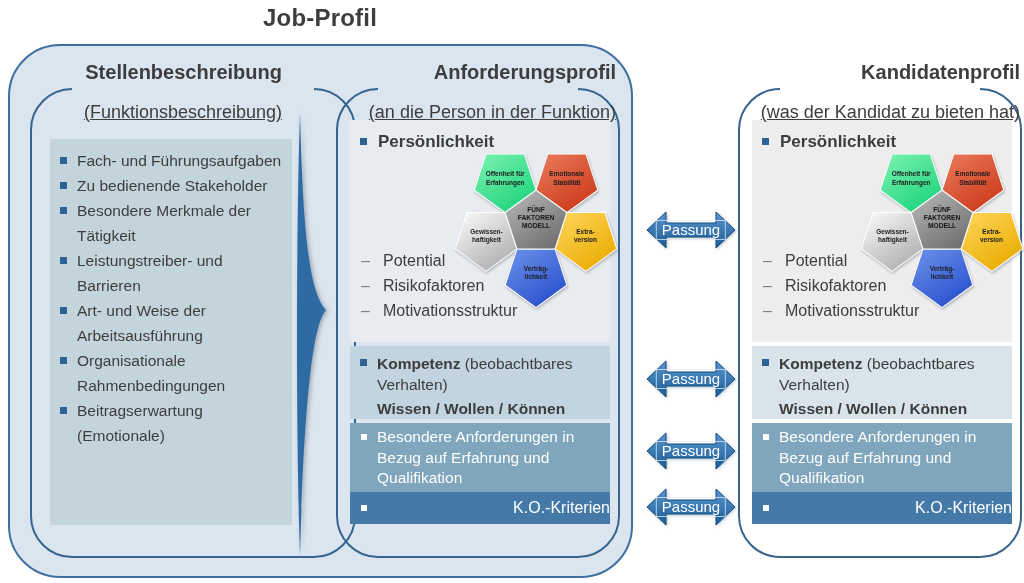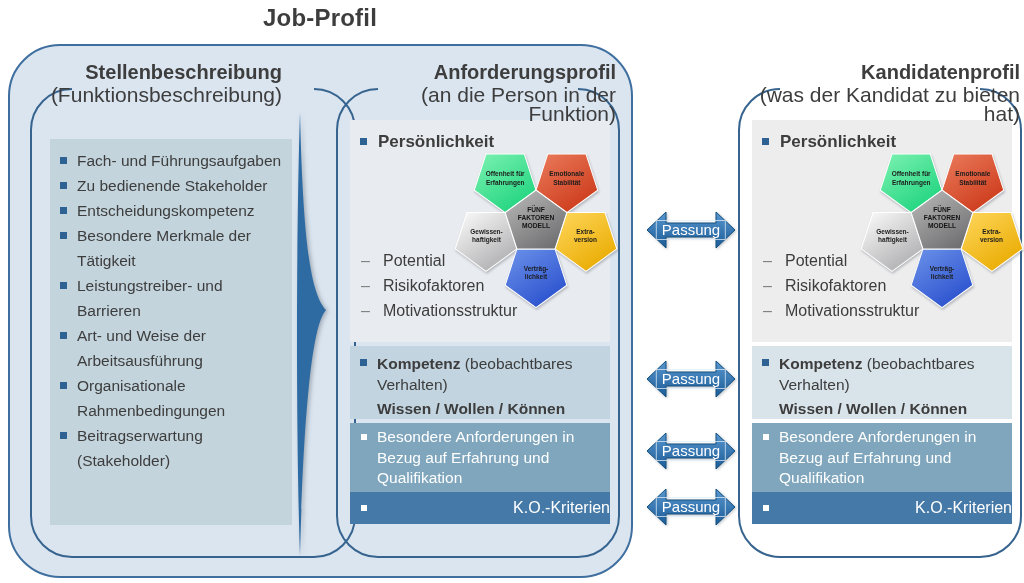--- a/index.html
+++ b/index.html
@@ -19,21 +19,21 @@
   .panel .mask{position:absolute;left:40px;right:40px;top:-3px;height:5px;}
   #panel1{left:30px;top:88px;width:326px;height:470px;}
   #panel2{left:336px;top:88px;width:284px;height:470px;}
   #panel3{left:738px;top:88px;width:284px;height:470px;}
   #panel1 .mask,#panel2 .mask{background:#dbe5f0;}
   #panel3 .mask{background:#ffffff;}
 
   
   .col-title{position:absolute;text-align:right;color:#3d3d3d;z-index:5;}
   .col-title .t{font-size:20px;font-weight:bold;line-height:24px;}
-  .col-title .s{font-size:21px;line-height:19px;margin-top:1px;}
+  .col-title .s{font-size:18px;line-height:19px;margin-top:19px;text-decoration:underline;}
   #title1{left:38px;top:60px;width:244px;}
   #title2{left:340px;top:60px;width:276px;}
   #title3{left:740px;top:60px;width:280px;}
 
   
   .contentbox{position:absolute;left:18px;top:49px;width:242px;height:386px;
               background:#c3d4dd;box-sizing:border-box;padding:9px 6px 0 0;}
   .li{position:relative;padding-left:27px;font-size:15.5px;line-height:25px;color:#3d3d3d;}
   .sq{position:absolute;width:7px;height:7px;background:#2d6293;}
   .li .sq{left:10px;top:9px;}
@@ -142,26 +142,25 @@
   <div class="col-title" id="title3">
     <div class="t">Kandidatenprofil</div>
     <div class="s">(was der Kandidat zu bieten hat)</div>
   </div>
 
   <div class="panel" id="panel1">
     <div class="mask"></div>
     <div class="contentbox">
       <div class="li"><span class="sq"></span><span>Fach- und Führungsaufgaben</span></div>
       <div class="li"><span class="sq"></span><span>Zu bedienende Stakeholder</span></div>
-      <div class="li"><span class="sq"></span><span>Entscheidungskompetenz</span></div>
       <div class="li"><span class="sq"></span><span>Besondere Merkmale der Tätigkeit</span></div>
       <div class="li"><span class="sq"></span><span>Leistungstreiber- und Barrieren</span></div>
       <div class="li"><span class="sq"></span><span>Art- und Weise der Arbeitsausführung</span></div>
       <div class="li"><span class="sq"></span><span>Organisationale Rahmenbedingungen</span></div>
-      <div class="li"><span class="sq"></span><span>Beitragserwartung (Stakeholder)</span></div>
+      <div class="li"><span class="sq"></span><span>Beitragserwartung (Emotionale)</span></div>
     </div>
   </div>
 
   <div class="panel" id="panel2">
     <div class="mask"></div>
 
     <div class="section m s1">
       <div class="h-row">
         <span class="sq"></span>
         <span>Persönlichkeit</span>

